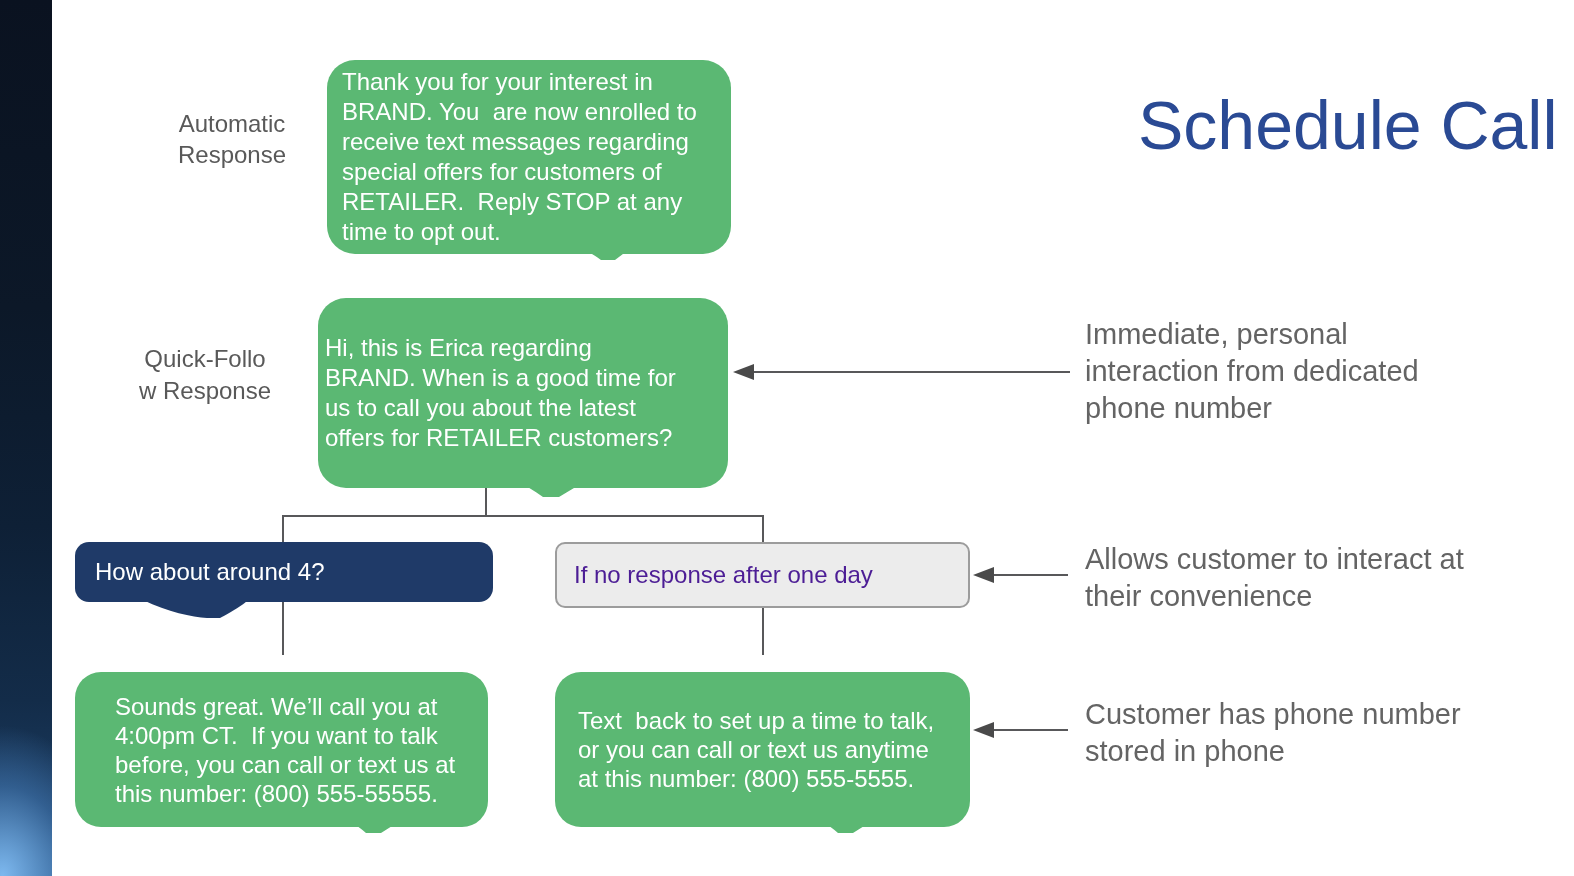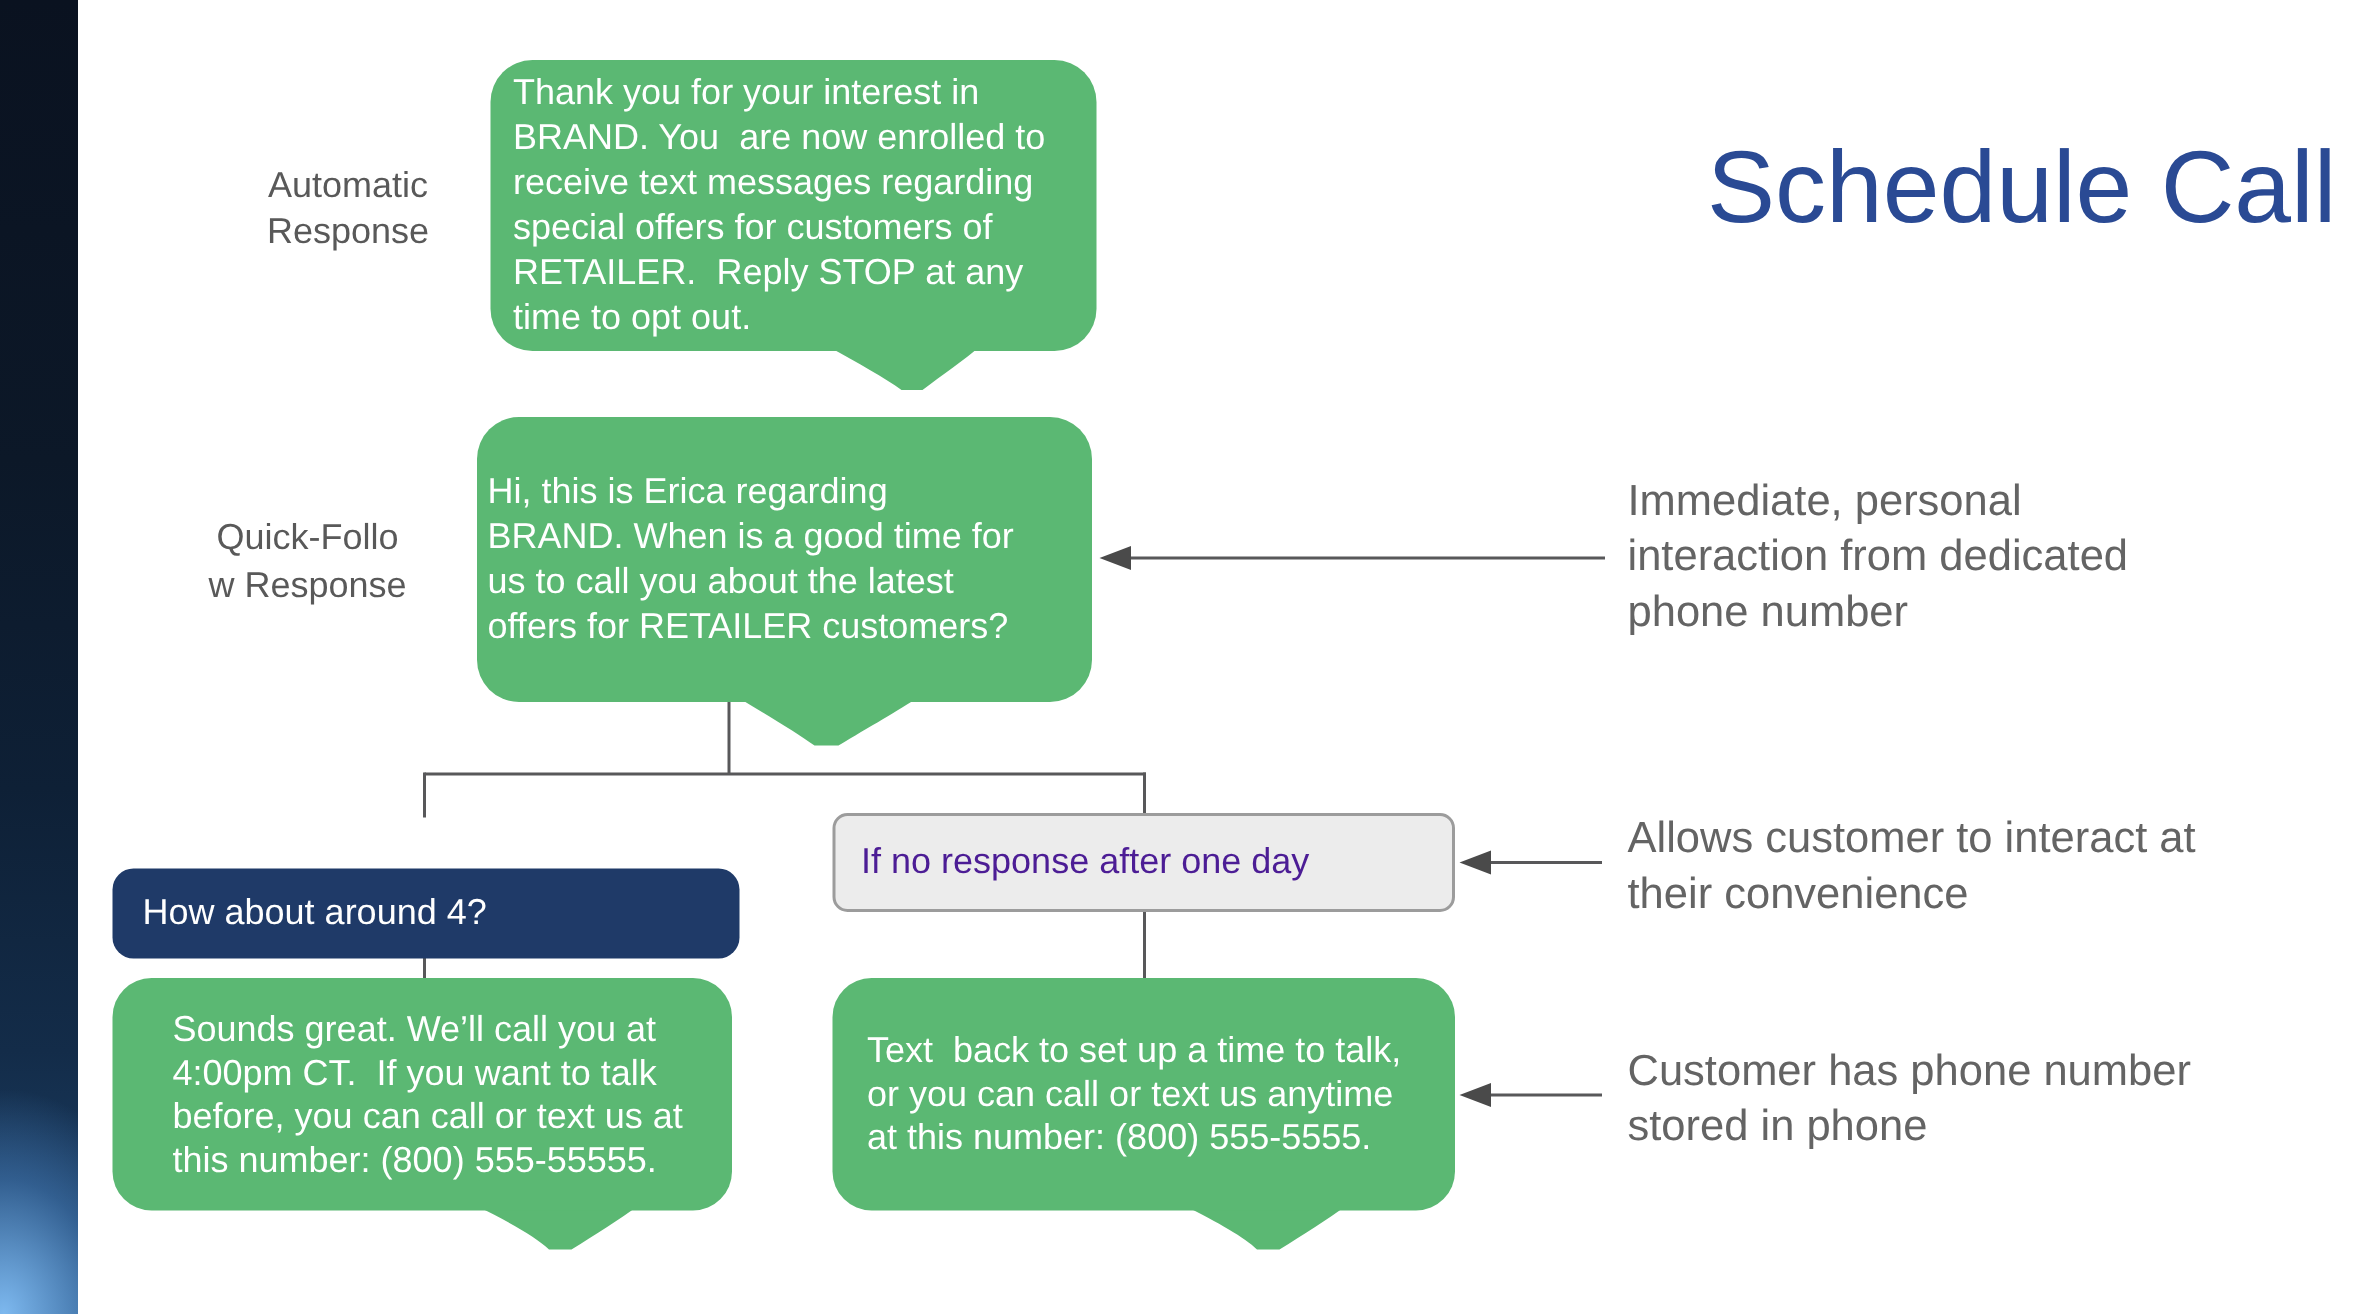--- a/index.html
+++ b/index.html
@@ -20,28 +20,28 @@
   .sidelabel{
     position:absolute;font-size:24px;line-height:32px;color:#595959;
     text-align:center;white-space:pre;
   }
   #label-auto{left:152px;top:108px;width:160px;line-height:31px;}
   #label-qf{left:125px;top:343px;width:160px;}
   .bubble{
     position:absolute;display:flex;align-items:center;color:#ffffff;
     font-size:24px;white-space:pre;box-sizing:border-box;z-index:2;
   }
-  .green{background:#5bb873;border-radius:28px;}
+  .green{background:#5bb873;border-radius:28px;margin-top:20px;}
   #b1{left:327px;top:40px;width:404px;height:194px;padding-left:15px;line-height:30px;}
   #b2{left:318px;top:278px;width:410px;height:190px;padding-left:7px;line-height:30px;}
   #b3{left:75px;top:652px;width:413px;height:155px;padding-left:40px;line-height:29px;border-radius:26px;}
   #b4{left:555px;top:652px;width:415px;height:155px;padding-left:23px;line-height:29px;border-radius:26px;}
   #reply{
     left:75px;top:542px;width:418px;height:60px;background:#1f3a68;
-    border-radius:14px;padding-left:20px;margin-top:37px;
+    border-radius:14px;padding-left:20px;
   }
   #conditionbox{
     left:555px;top:542px;width:415px;height:66px;background:#ececec;
     border:2px solid #9c9c9c;border-radius:10px;color:#4c1d95;padding-left:17px;
   }
   .note{
     position:absolute;font-size:29px;line-height:37px;color:#646464;white-space:pre;z-index:2;
   }
   #note1{left:1085px;top:316px;}
   #note2{left:1085px;top:541px;}

